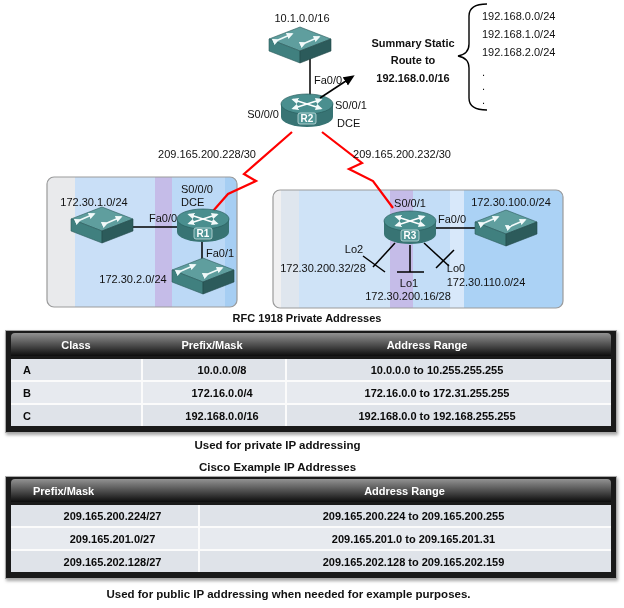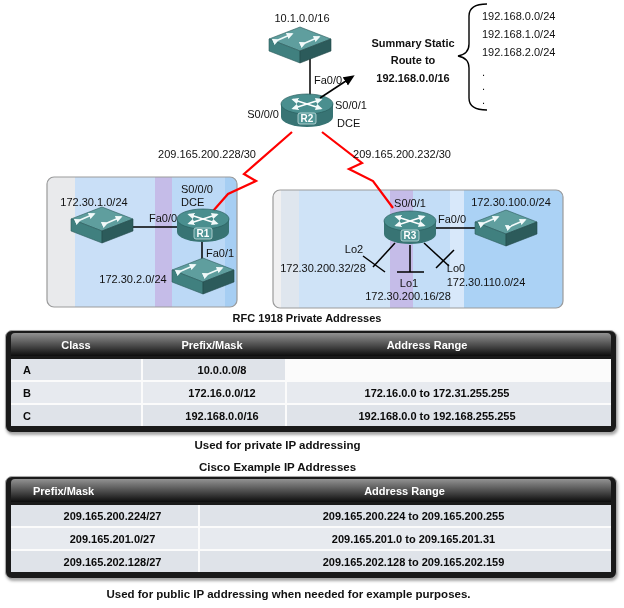--- a/index.html
+++ b/index.html
@@ -11,21 +11,21 @@
   svg text.b{font-weight:bold;}
   svg text.dev{font-weight:bold;fill:#ffffff;font-size:10px;}
 
   .cap{width:555px;text-align:center;font-weight:bold;font-size:11.5px;color:#111;}
   .cap1{margin:6px 0 6px 0;}
   .ttl2{margin:10px 0 3px 0;}
   .cap2{margin:9px 0 0 11px;}
 
   .tbl{width:612px;margin-left:5px;}
   .tbl-frame{
-    background:#1a1a1a;border:1px solid #a9a9a9;border-radius:7px;
+    background:#1a1a1a;border:1px solid #a9a9a9;border-radius:0;
     padding:2px 5px 6px 5px;box-shadow:1px 2px 3px rgba(0,0,0,0.35);
   }
   .hdr{
     display:grid;height:23px;align-items:center;
     background:linear-gradient(#929292,#4a4a4a 55%,#0d0d0d);
     border-radius:4px 4px 0 0;
     color:#fff;font-weight:bold;font-size:11px;
   }
   .hdr .hc{text-align:center;}
   .rows{display:flex;flex-direction:column;gap:2px;background:#fbfbfb;margin-top:3px;}
@@ -179,24 +179,25 @@
   <div class="tbl-frame">
     <div class="hdr t1">
       <div class="hc">Class</div>
       <div class="hc">Prefix/Mask</div>
       <div class="hc c3">Address Range</div>
     </div>
     <div class="rows">
       <div class="row t1">
         <div class="cell c1">A</div>
         <div class="cell">10.0.0.0/8</div>
+        <div class="cell c3">10.0.0.0 to 10.255.255.255</div>
       </div>
       <div class="row t1">
         <div class="cell c1">B</div>
-        <div class="cell">172.16.0.0/12</div>
+        <div class="cell">172.16.0.0/4</div>
         <div class="cell c3">172.16.0.0 to 172.31.255.255</div>
       </div>
       <div class="row t1">
         <div class="cell c1">C</div>
         <div class="cell">192.168.0.0/16</div>
         <div class="cell c3">192.168.0.0 to 192.168.255.255</div>
       </div>
     </div>
   </div>
 </div>

